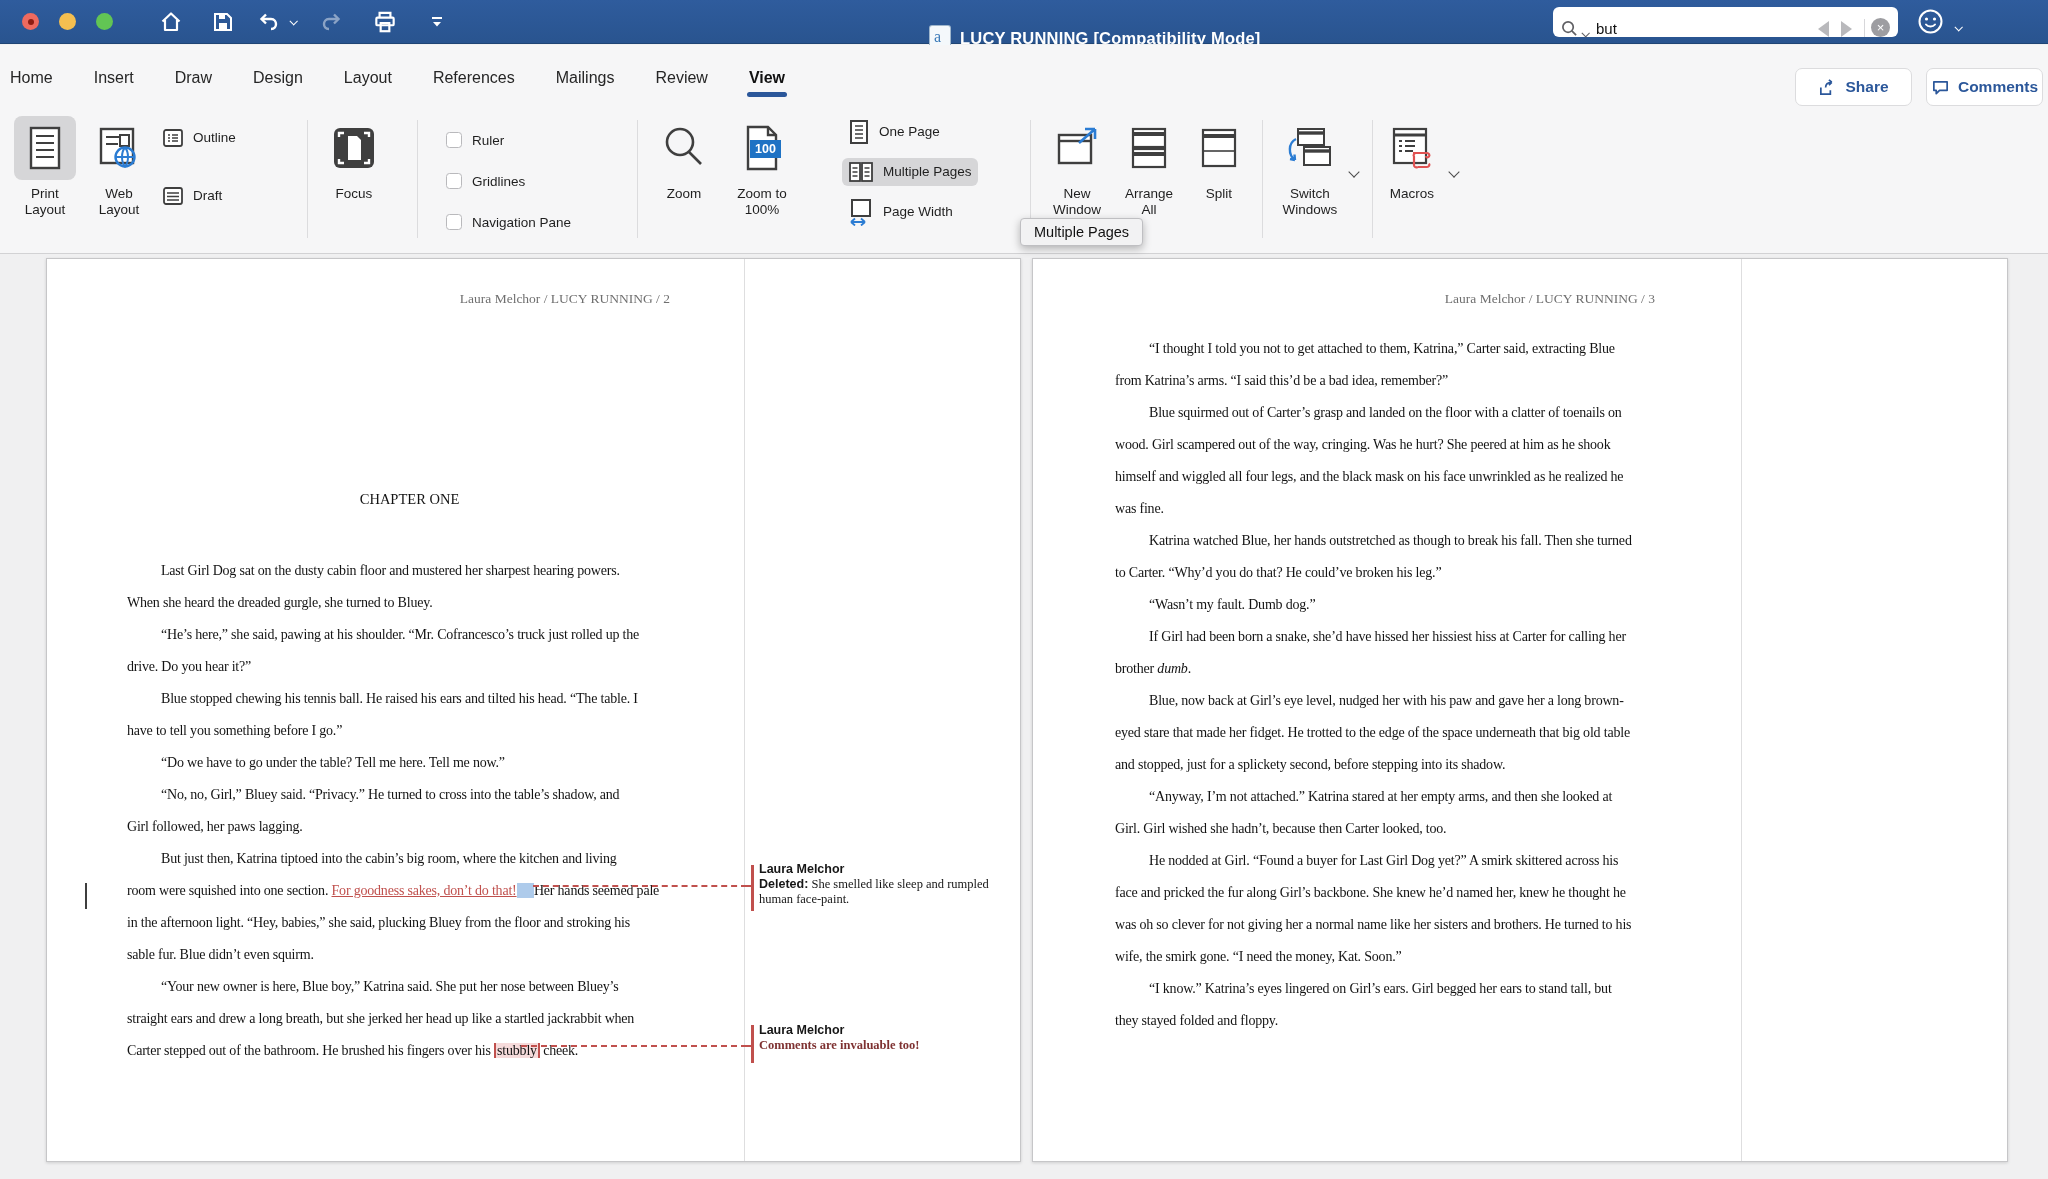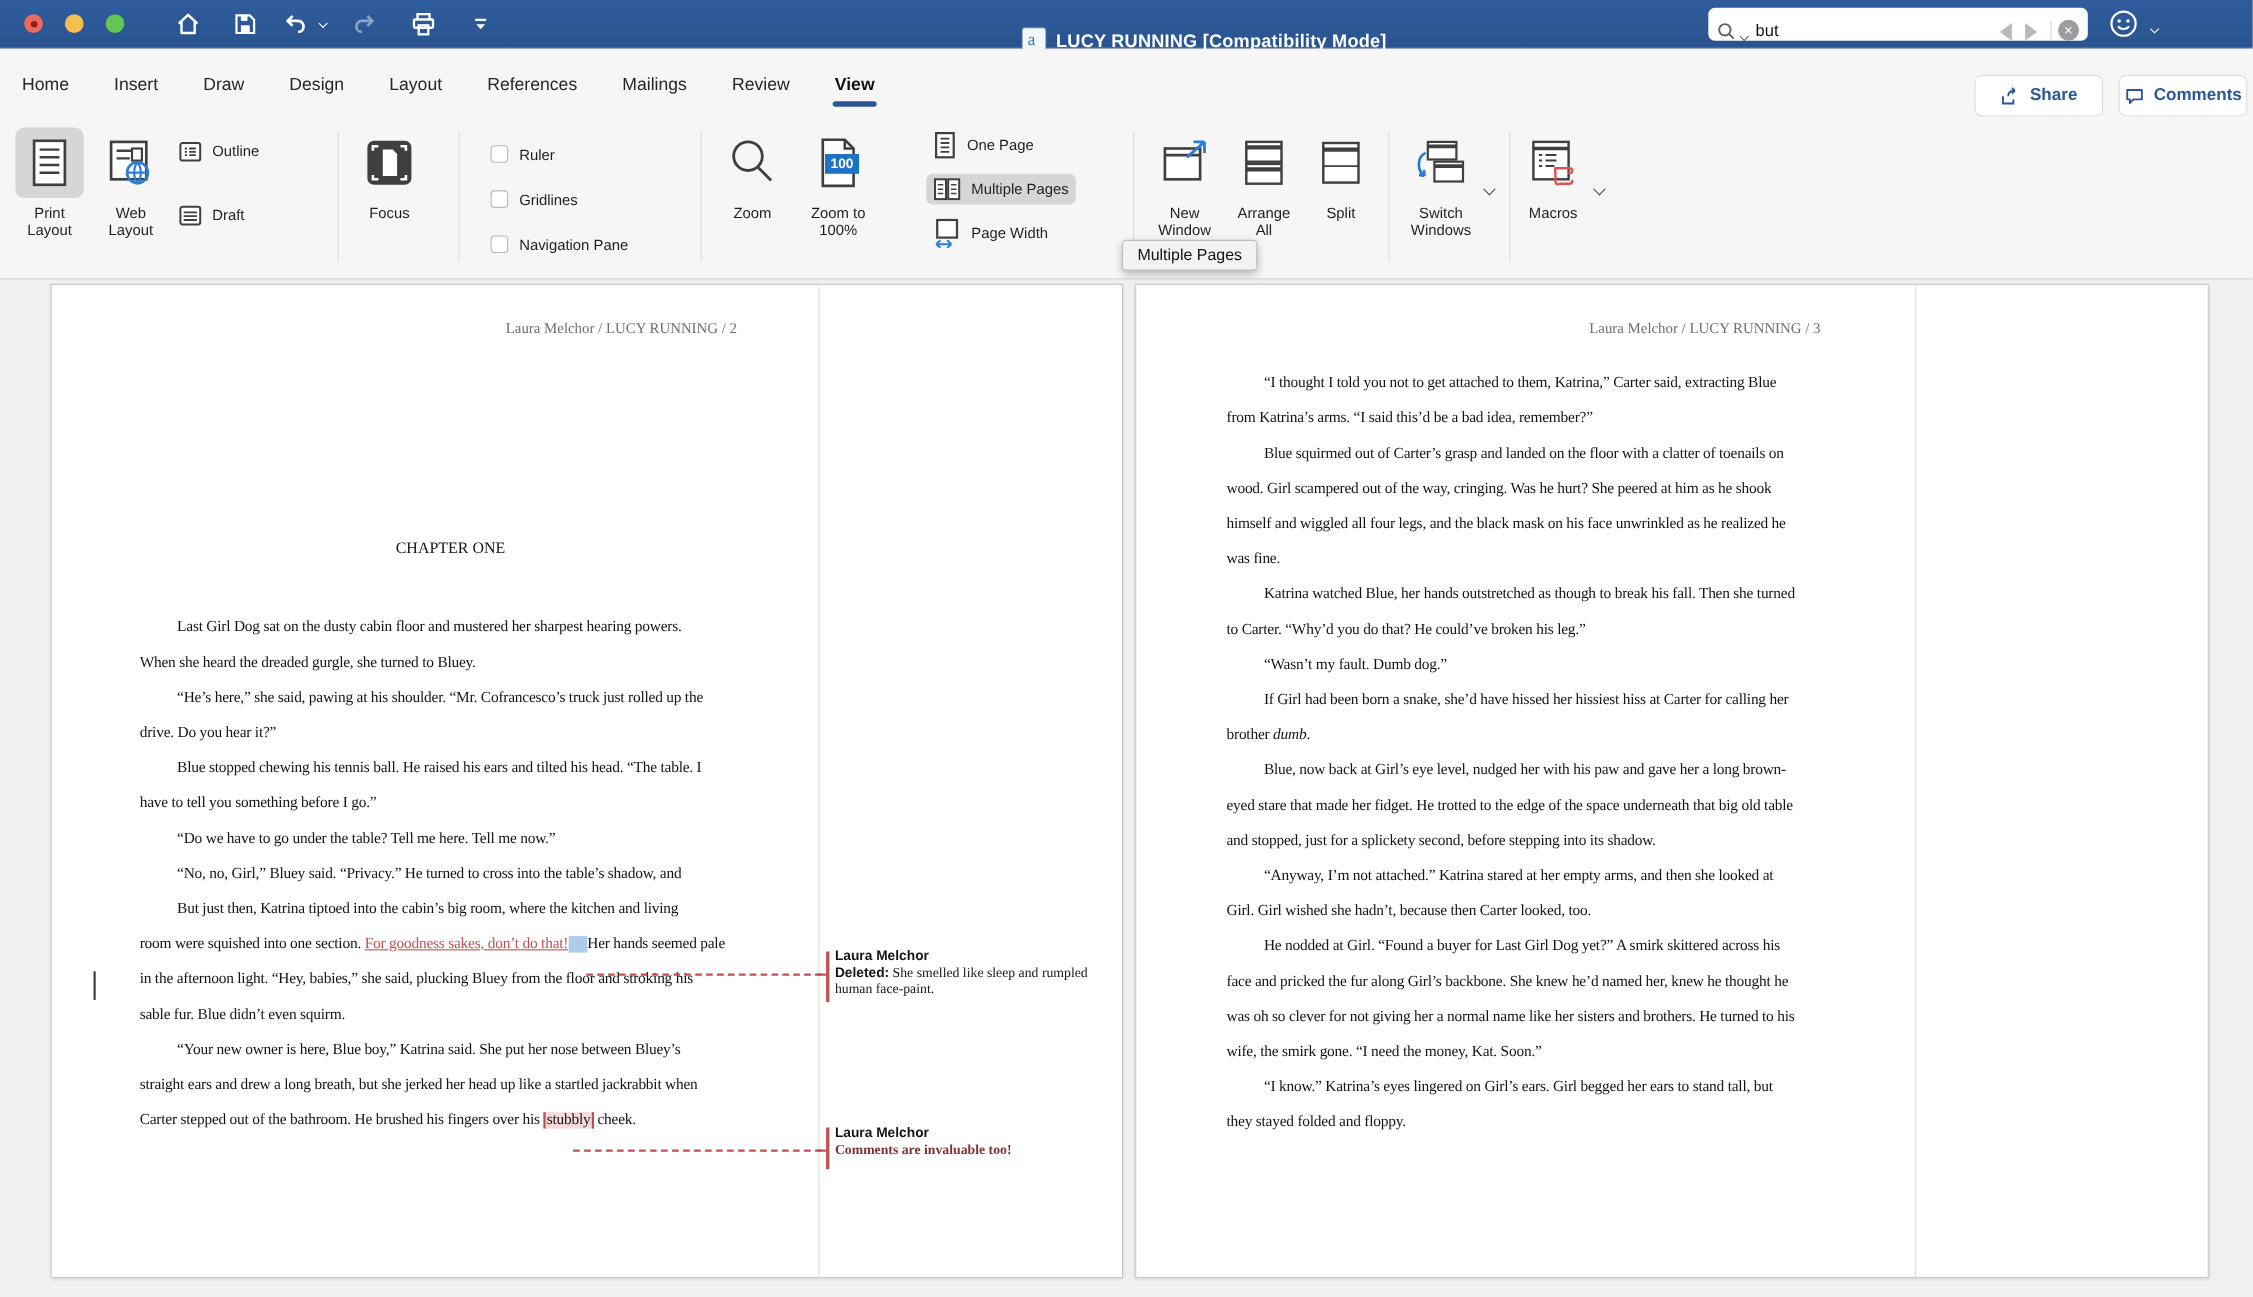--- a/index.html
+++ b/index.html
@@ -30,21 +30,21 @@
   .clearbtn { width:19px; height:19px; border-radius:50%; background:#9d9da1; color:#fff; font-size:13px; line-height:19px;
               text-align:center; }
   .chev { display:inline-block; width:6px; height:6px; border-right:1.6px solid #ffffff; border-bottom:1.6px solid #ffffff;
           transform:rotate(45deg) translateY(-1px); }
   .chev.gray { border-color:#5f5f63; }
   .smiley { position:absolute; left:1917px; top:8px; }
   .smiley-chev { position:absolute; left:1955px; top:17px; }
 
   
   .tabbar { position:absolute; left:0; top:45px; width:2048px; height:65px; background:#f6f6f7; }
-  .tabs { position:absolute; left:18px; top:0; height:65px; display:flex; gap:37px; align-items:center;justify-content:center; }
+  .tabs { position:absolute; left:8px; top:0; height:65px; display:flex; gap:37px; align-items:center;justify-content:center; }
   .tab { font-size:16px; color:#262626; position:relative; padding:18px 2px; cursor:default; }
   .tab.active { font-weight:700; color:#111; }
   .tab.active .underline { position:absolute; left:0; right:0; bottom:8px; height:4.5px; border-radius:3px; background:#2b579a; }
   .actbtn { position:absolute; top:23px; height:38px; background:#fff; border:1px solid #dcdcde; border-radius:7px;
             display:flex; align-items:center; justify-content:center; gap:8px; color:#2b579a; font-size:15.5px; font-weight:700; }
   #share-btn { left:1795px; width:117px; }
   #comments-btn { left:1926px; width:117px; }
 
   
   .ribbon { position:absolute; left:0; top:110px; width:2048px; height:144px; background:#f6f6f7; border-bottom:1px solid #d2d2d4; }
@@ -409,20 +409,21 @@
     <div class="chapter-heading">CHAPTER ONE</div>
     <div class="linesbox" id="lines-0">
         <div class="tline ind"><span class="run-n">Last Girl Dog sat on the dusty cabin floor and mustered her sharpest hearing powers.</span></div>
         <div class="tline"><span class="run-n">When she heard the dreaded gurgle, she turned to Bluey.</span></div>
         <div class="tline ind"><span class="run-n">“He’s here,” she said, pawing at his shoulder. “Mr. Cofrancesco’s truck just rolled up the</span></div>
         <div class="tline"><span class="run-n">drive. Do you hear it?”</span></div>
         <div class="tline ind"><span class="run-n">Blue stopped chewing his tennis ball. He raised his ears and tilted his head. “The table. I</span></div>
         <div class="tline"><span class="run-n">have to tell you something before I go.”</span></div>
         <div class="tline ind"><span class="run-n">“Do we have to go under the table? Tell me here. Tell me now.”</span></div>
         <div class="tline ind"><span class="run-n">“No, no, Girl,” Bluey said. “Privacy.” He turned to cross into the table’s shadow, and</span></div>
+        <div class="tline"><span class="run-n">Girl followed, her paws lagging.</span></div>
         <div class="tline ind"><span class="run-n">But just then, Katrina tiptoed into the cabin’s big room, where the kitchen and living</span></div>
         <div class="tline"><span class="run-n">room were squished into one section. </span><span class="run-ins">For goodness sakes, don’t do that!</span><span class="run-blue"> </span><span class="run-n">Her hands seemed pale</span></div>
         <div class="tline"><span class="run-n">in the afternoon light. “Hey, babies,” she said, plucking Bluey from the floor and stroking his</span></div>
         <div class="tline"><span class="run-n">sable fur. Blue didn’t even squirm.</span></div>
         <div class="tline ind"><span class="run-n">“Your new owner is here, Blue boy,” Katrina said. She put her nose between Bluey’s</span></div>
         <div class="tline"><span class="run-n">straight ears and drew a long breath, but she jerked her head up like a startled jackrabbit when</span></div>
         <div class="tline"><span class="run-n">Carter stepped out of the bathroom. He brushed his fingers over his </span><span class="run-pink">stubbly</span><span class="run-n"> cheek.</span></div>
       </div>
 
     <div class="changebar"></div>

